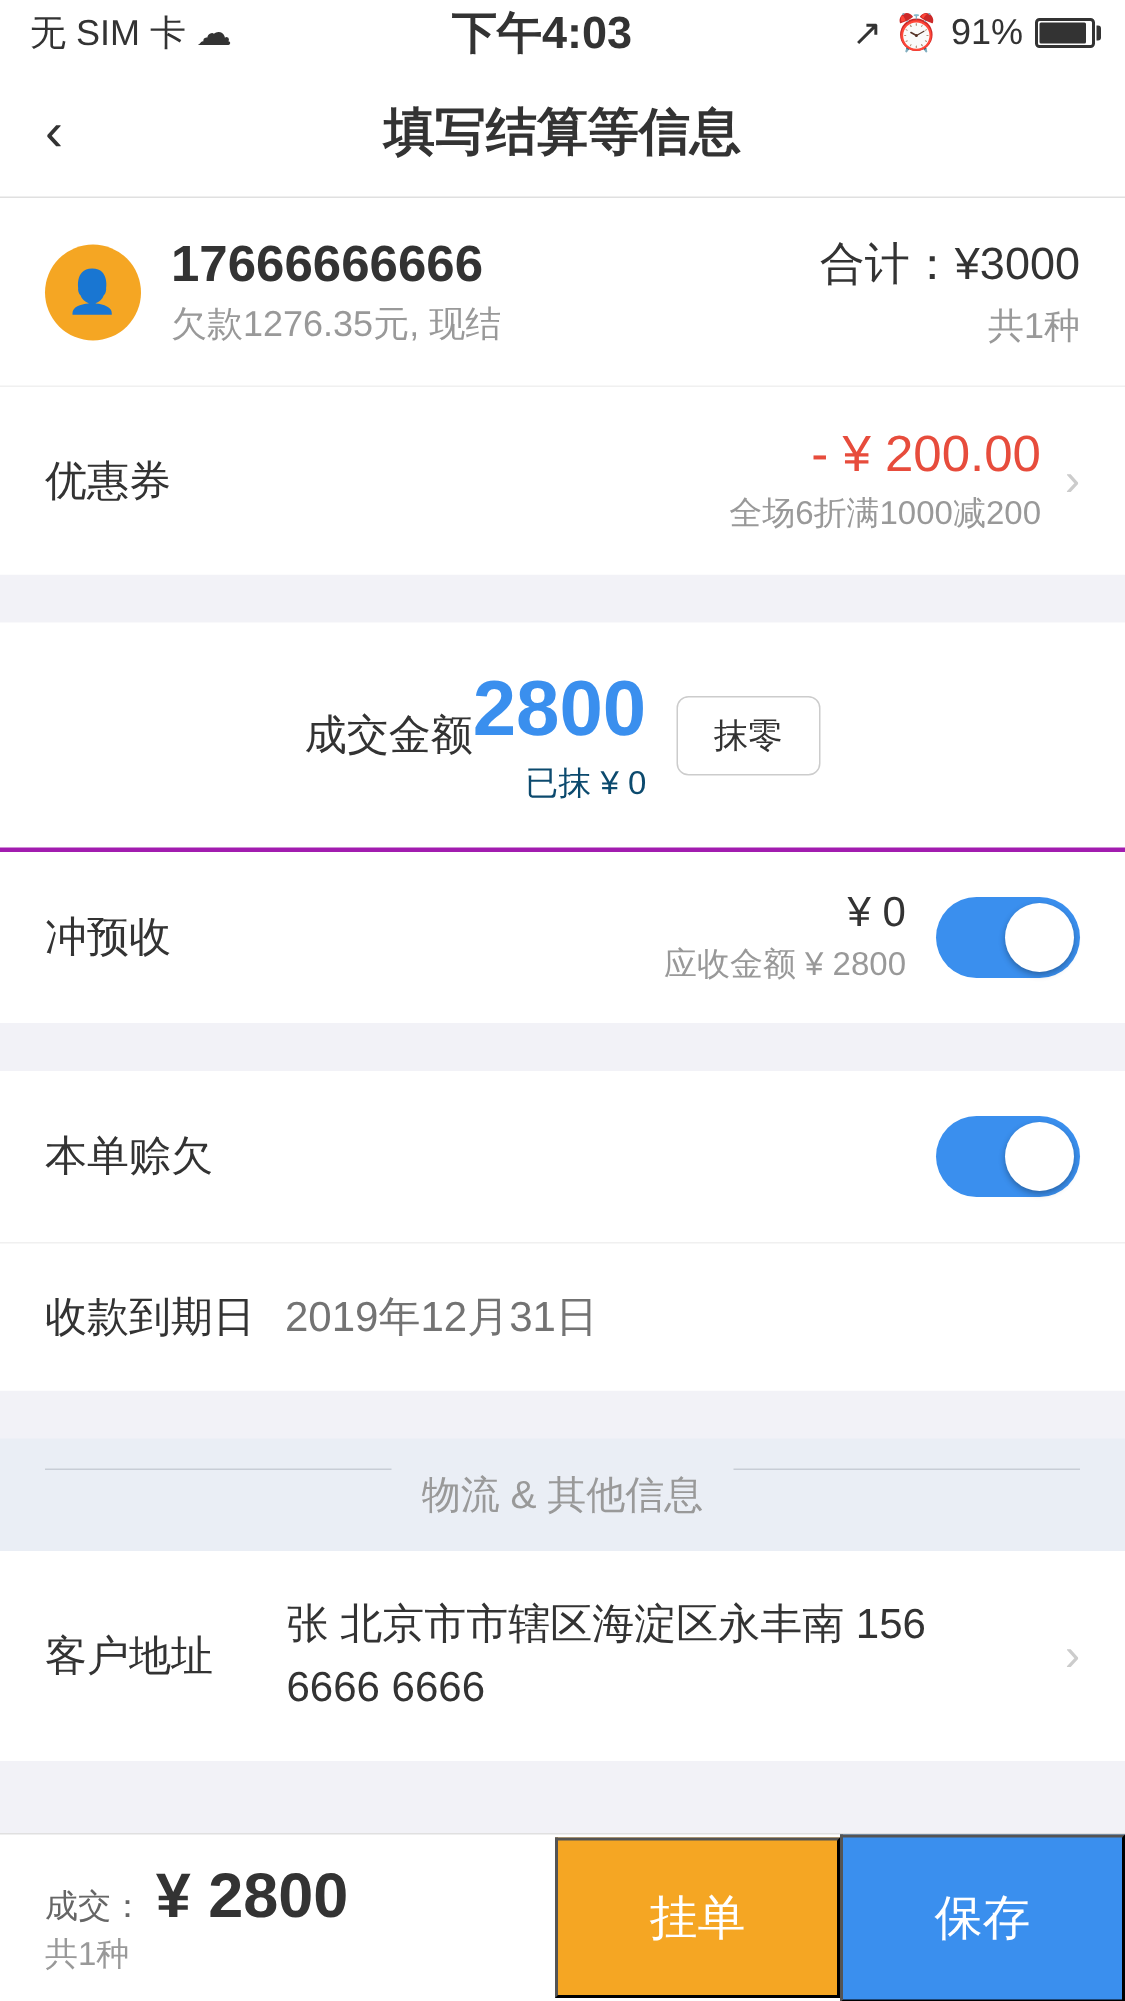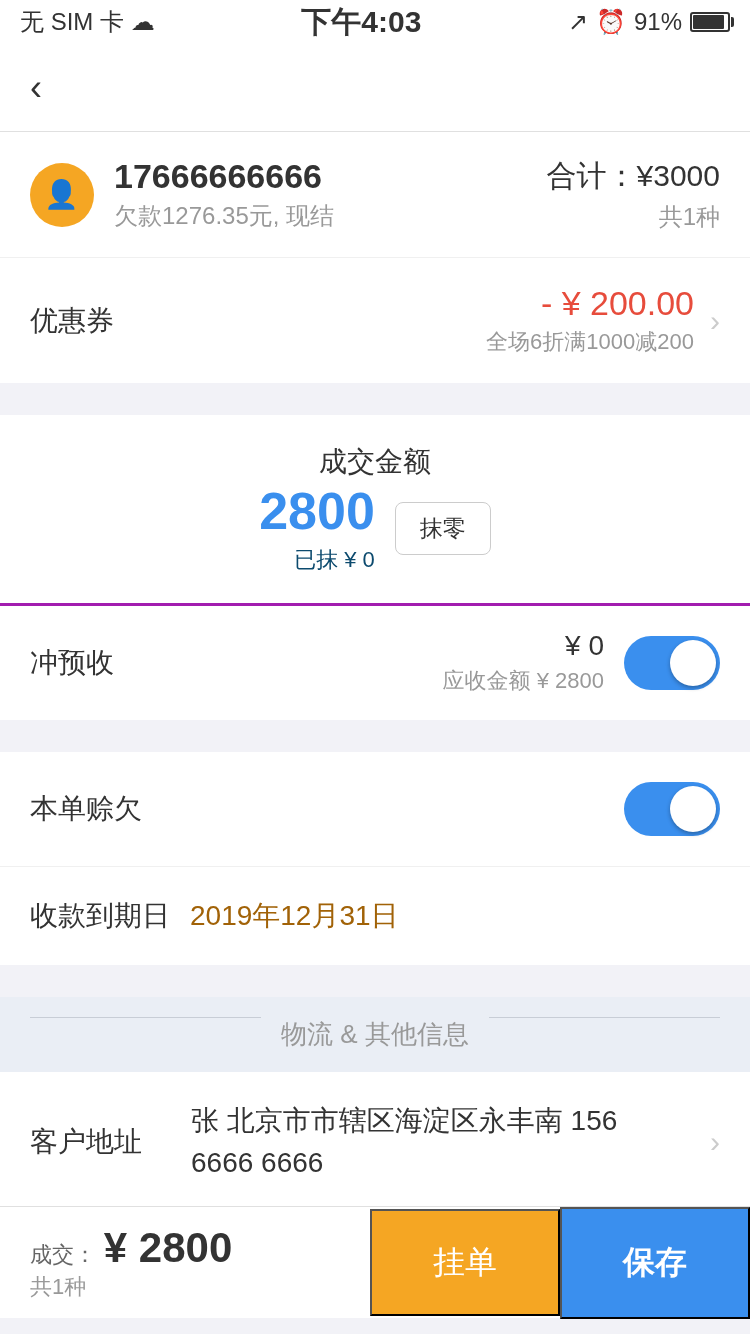--- a/index.html
+++ b/index.html
@@ -136,21 +136,20 @@
     
     .separator { height: 16px; background: #f2f2f7; }
 
     
     .amount-section { background: #fff; }
     .amount-row {
       display: flex;
       align-items: center;
       justify-content: center;
       padding: 28px 30px;
-      flex-direction: column;
     }
     .amount-label { font-size: 28px; color: #333; }
     .amount-right { display: flex; align-items: center; gap: 20px; }
     .amount-value { font-size: 52px; color: #3a8fee; font-weight: 600; }
     .amount-sub { font-size: 22px; color: #0c4a6e; margin-top: 4px; text-align: right; }
     .round-btn {
       border: 1px solid #ccc;
       border-radius: 8px;
       padding: 10px 24px;
       font-size: 23px;
@@ -205,21 +204,21 @@
 
     
     .duedate-row {
       display: flex;
       align-items: center;
       padding: 30px 30px;
       background: #fff;
       border-top: 1px solid #f0f0f0;
     }
     .duedate-label { font-size: 28px; color: #333; margin-right: 20px; }
-    .duedate-value { font-size: 28px; color: #a16207; }
+    .duedate-value { font-size: 28px; color: #737373; }
 
     
     .section-divider {
       display: flex;
       align-items: flex-start;
       padding: 20px 30px;
       background: #eaeef5;
       gap: 20px;
     }
     .section-divider-line { flex: 1; height: 1px; background: #c8cdd6; }
@@ -233,21 +232,21 @@
       padding: 28px 30px;
       background: #fff;
       gap: 25px;
     }
     .address-label { font-size: 28px; color: #333; flex-shrink: 0; margin-right: 24px; }
     .address-value { font-size: 28px; color: #333; flex: 1; line-height: 1.5; }
 
     
     .bottom-bar {
       position: fixed;
-      bottom: 16px;
+      bottom: 0;
       left: 0;
       width: 750px;
       height: 112px;
       background: #fff;
       display: flex;
       align-items: center;
       border-top: 1px solid #e0e0e0;
     }
     .bottom-info {
       flex: 1;
@@ -270,21 +269,21 @@
     }
     .btn-save {
       width: 190px;
       height: 112px;
       background: #3a8fee;
       display: flex;
       align-items: center;
       justify-content: center;
       font-size: 32px;
       color: #fff;
-      font-weight: 700;
+      font-weight: 400;
       cursor: pointer;
     }
 
     
     .gray-area {
       height: 200px;
       background: #f2f2f7;
     }
   </style>
 </head>
@@ -300,20 +299,21 @@
     <span>⏰</span>
     <span>91%</span>
     <div class="battery">
       <div class="battery-fill"></div>
     </div>
   </div>
 </div>
 
 <div class="nav-bar">
   <span class="nav-back">‹</span>
+  <span class="nav-title">填写结算等信息</span>
 </div>
 
 <div class="content">
 
   <div class="card">
     <div class="customer-row">
       <div class="customer-left">
         <div class="avatar">
           <span>👤</span>
         </div>

